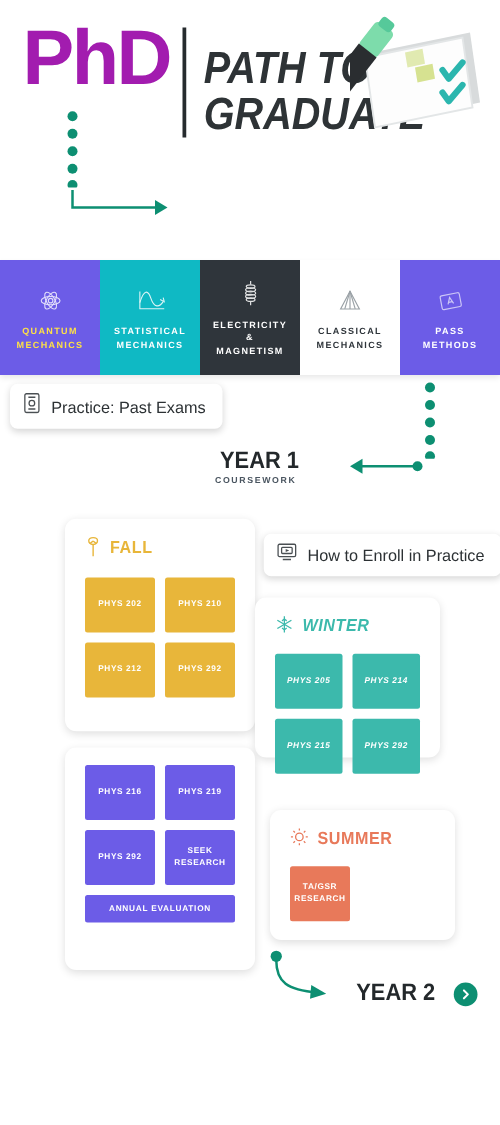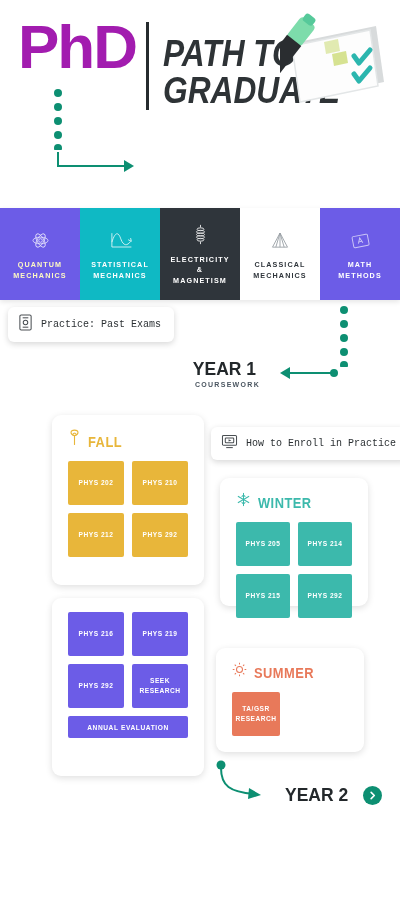--- a/index.html
+++ b/index.html
@@ -79,53 +79,53 @@
   }
 
   
   .chip {
     position: absolute;
     background: #fff; border-radius: 6px;
     box-shadow: 0 2px 6px rgba(0,0,0,0.16);
     display: flex; align-items: center; gap: 8px;
     padding: 7px 13px 7px 10px;
   }
-  .chip-label { font-size: 10px; color: #2c3134; white-space: nowrap; font-family: Liberation Mono, monospace; }
+  .chip-label { font-size: 13px; color: #2c3134; white-space: nowrap; }
   .chip-practice { left: 8px; top: 307px; }
   .chip-enroll   { left: 211px; top: 427px; }
 
   
   .dots-right { position: absolute; left: 338px; top: 305px; }
   .arrow-mid  { position: absolute; left: 278px; top: 366px; }
 
   
-  .year1-block { position: absolute; left: 160px; top: 358px; width: 100px; text-align: right; }
+  .year1-block { position: absolute; left: 172px; top: 358px; width: 100px; text-align: left; }
   .year1-title {
     font-family: "Liberation Sans Narrow","Liberation Sans", sans-serif;
     font-size: 19px; font-weight: 700; color: #23282b;
     transform: scaleX(0.92); transform-origin: center;
   }
   .year1-sub {
     font-size: 7px; font-weight: 700; letter-spacing: 1.3px;
     color: #4a5560; margin-top: 1px;
   }
 
   
   .season-card {
     position: absolute; background: #ffffff;
     border-radius: 9px;
     box-shadow: 0 2px 7px rgba(0,0,0,0.13);
     padding: 14px 16px 16px;
   }
   .card-fall   { left: 52px;  top: 415px; width: 152px; height: 170px; }
-  .card-winter { left: 220px; top: 478px; width: 148px; height: 128px; }
+  .card-winter { left: 204px; top: 478px; width: 148px; height: 128px; font-style: italic; }
   .card-spring { left: 52px;  top: 598px; width: 152px; height: 178px; }
   .card-summer { left: 216px; top: 648px; width: 148px; height: 104px; }
 
-  .season-head { display: flex; align-items: flex-end; gap: 7px; margin-bottom: 11px; }
+  .season-head { display: flex; align-items: flex-start; gap: 7px; margin-bottom: 11px; }
   .season-name {
     font-family: "Liberation Sans Narrow","Liberation Sans", sans-serif;
     font-size: 14px; font-weight: 700; letter-spacing: 0.5px;
     transform: scaleX(0.92); transform-origin: left center;
   }
 
   .course-grid { display: grid; grid-template-columns: repeat(2, 1fr); gap: 8px; }
   .course-tile {
     height: 44px; border-radius: 2px;
     display: flex; align-items: center; justify-content: center;
@@ -202,21 +202,21 @@
     <svg width="86" height="24" viewBox="0 0 86 24">
       <path d="M8,2 L8,16 L76,16" stroke="#0d8f72" stroke-width="2" fill="none"></path>
       <polygon points="74,10 84,16 74,22" fill="#0d8f72"></polygon>
     </svg>
   </div>
 
 </div>
 
 <div class="subject-bar">
 
-  <div class="subject-tile" id="tile0" style="background: rgb(108, 92, 231); color: #fef9c3;">
+  <div class="subject-tile" id="tile0" style="background: rgb(108, 92, 231); color: #fde047;">
     <div class="subject-icon">
       <svg width="19" height="19" viewBox="0 0 24 24" fill="none" stroke="#ffffff" stroke-width="1.1" opacity="0.8">
         <circle cx="12" cy="12" r="2.3"></circle>
         <ellipse cx="12" cy="12" rx="9.5" ry="4.2"></ellipse>
         <ellipse cx="12" cy="12" rx="9.5" ry="4.2" transform="rotate(60 12 12)"></ellipse>
         <ellipse cx="12" cy="12" rx="9.5" ry="4.2" transform="rotate(120 12 12)"></ellipse>
       </svg>
     </div>
     <div class="subject-label">
       <span>QUANTUM</span><br>
@@ -274,21 +274,21 @@
 
   <div class="subject-tile" id="tile4" style="background: rgb(108, 92, 231); color: rgb(255, 255, 255);">
     <div class="subject-icon">
       <svg width="21" height="19" viewBox="0 0 24 22" fill="none" stroke="#ffffff" stroke-width="1.1" opacity="0.65">
         <rect x="3" y="5" width="18" height="13" rx="1.5" transform="rotate(-11 12 11)"></rect>
         <path d="M9,14 l2.6,-6 l2.6,6" transform="rotate(-11 12 11)"></path>
         <path d="M9.9,12.2 h3.4" transform="rotate(-11 12 11)"></path>
       </svg>
     </div>
     <div class="subject-label">
-      <span>MATH</span><br>
+      <span>PASS</span><br>
       <span>METHODS</span>
     </div>
   </div>
 </div>
 
 <div class="chip chip-practice">
   <span>
     <svg width="15" height="17" viewBox="0 0 16 18" fill="none" stroke="#4a4f53" stroke-width="1.1">
       <rect x="2" y="1" width="12" height="16" rx="1.4"></rect>
       <path d="M5,4 h6"></path>

